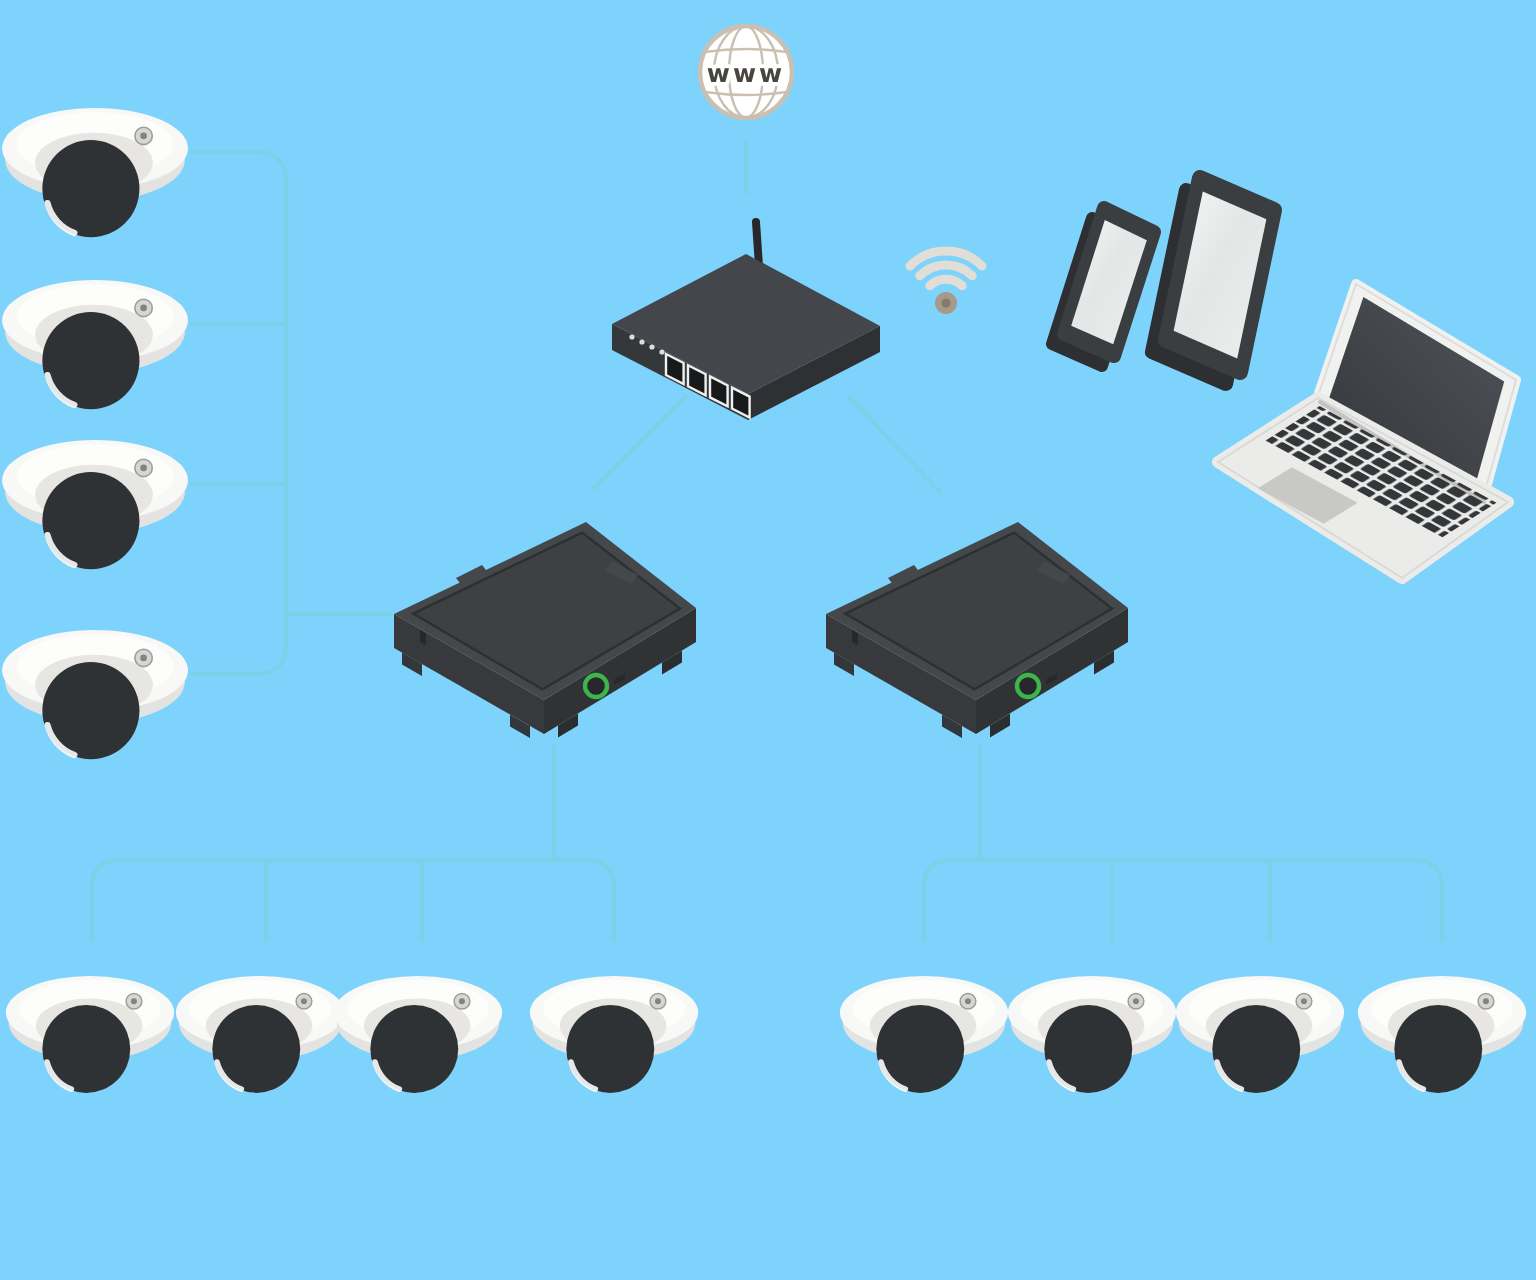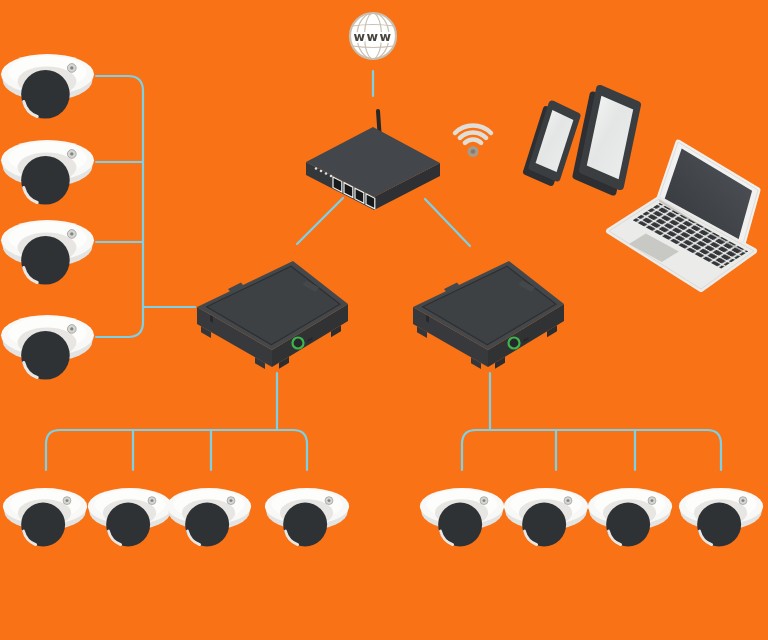--- a/index.html
+++ b/index.html
@@ -1,19 +1,19 @@
 <!DOCTYPE html>
 <html><head>
 <meta charset="utf-8">
 <style>
   html,body{margin:0;padding:0;background:#ffffff;}
   .stage{
     position:relative;
     width:768px;height:640px;
-    background:#f97316;
+    background:#7dd3fc;
     overflow:hidden;
     font-family:"DejaVu Sans","Liberation Sans",sans-serif;
   }
   svg{display:block;}
   text.www{
     font-family:"DejaVu Sans","Liberation Sans",sans-serif;
     font-weight:700;
     font-size:12.5px;
     letter-spacing:1.5px;
     fill:#47453e;

